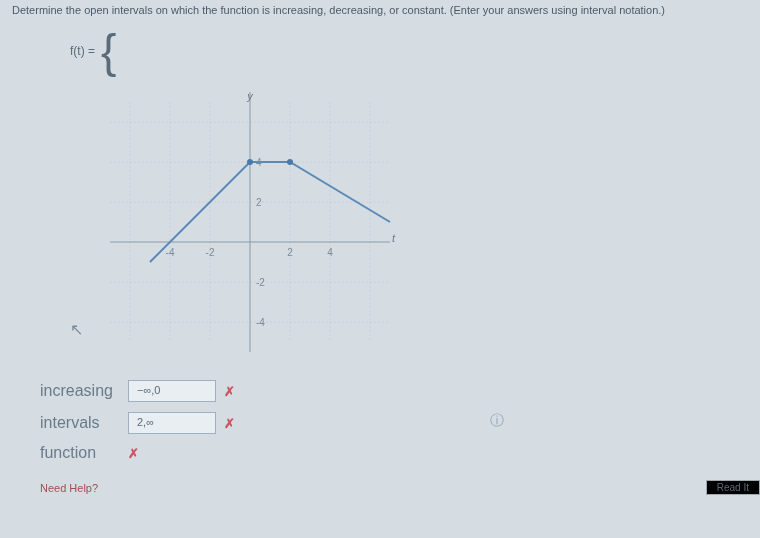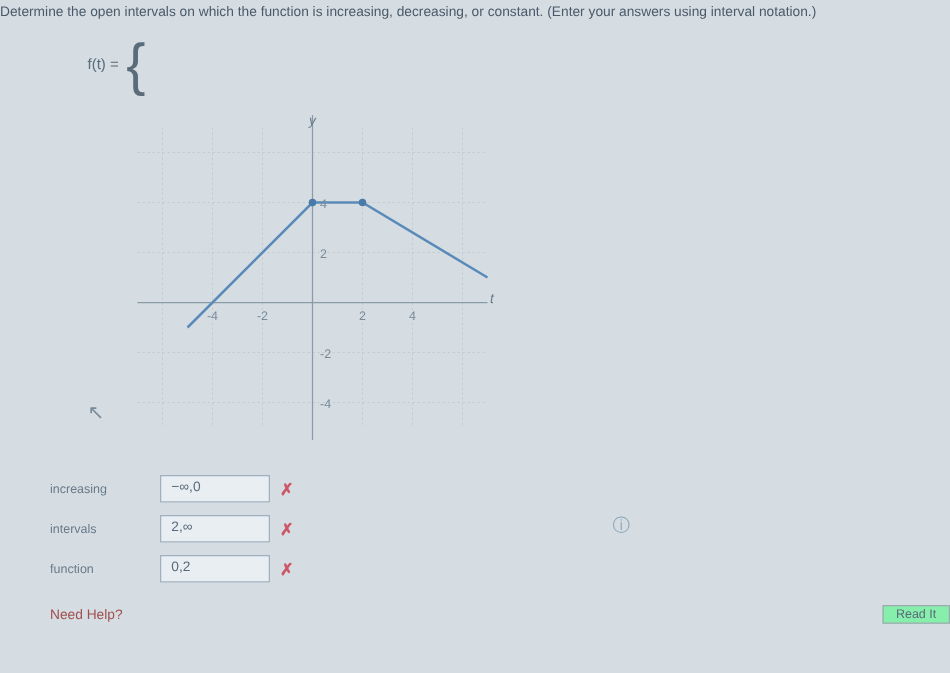--- a/index.html
+++ b/index.html
@@ -7,21 +7,21 @@
       padding: 0;
       background: #d5dde2;
       font-family: Arial, sans-serif;
       font-size: 12px;
       color: #5a6b7a;
       width: 760px;
       height: 538px;
       overflow: hidden;
     }
     .instruction {
-      padding: 4px 0;
+      padding: 4px 12px;
       font-size: 11px;
       color: #4a5a6a;
     }
     .formula-area {
       margin: 10px 0 10px 70px;
       display: flex;
       align-items: center;
     }
     .formula-label {
       margin-right: 6px;
@@ -62,21 +62,21 @@
       margin-top: 18px;
       margin-left: 40px;
     }
     .answer-row {
       display: flex;
       align-items: center;
       margin-bottom: 10px;
     }
     .answer-label {
       width: 88px;
-      font-size: 10px;
+      font-size: 16px;
       color: #6a7a8a;
     }
     .answer-box {
       border: 1px solid #a0b0c0;
       background: #e8eef2;
       padding: 3px 8px;
       width: 70px;
       height: 14px;
       font-size: 11px;
       color: #5a6a7a;
@@ -94,21 +94,21 @@
       align-items: center;
       gap: 14px;
       justify-content: space-between;
     }
     .need-help {
       color: #a05050;
       font-size: 11px;
     }
     .read-button {
       border: 1px solid #a0a8b0;
-      background: #86efac;
+      background: #000000;
       padding: 1px 10px;
       font-size: 10px;
       color: #5a6a7a;
     }
     .help-icon {
       position: absolute;
       left: 490px;
       top: 412px;
       color: #8aa5b8;
       font-size: 14px;
@@ -164,21 +164,20 @@
     <div class="answer-box">−∞,0</div>
     <span class="wrong-mark">✗</span>
   </div>
   <div class="answer-row">
     <div class="answer-label">intervals</div>
     <div class="answer-box">2,∞</div>
     <span class="wrong-mark">✗</span>
   </div>
   <div class="answer-row">
     <div class="answer-label">function</div>
-    <div class="answer-box">0,2</div>
     <span class="wrong-mark">✗</span>
   </div>
 </div>
 
 <div class="bottom-row">
   <span class="need-help">Need Help?</span>
   <span class="read-button">Read It</span>
 </div>
 
 <div class="help-icon">ⓘ</div>

